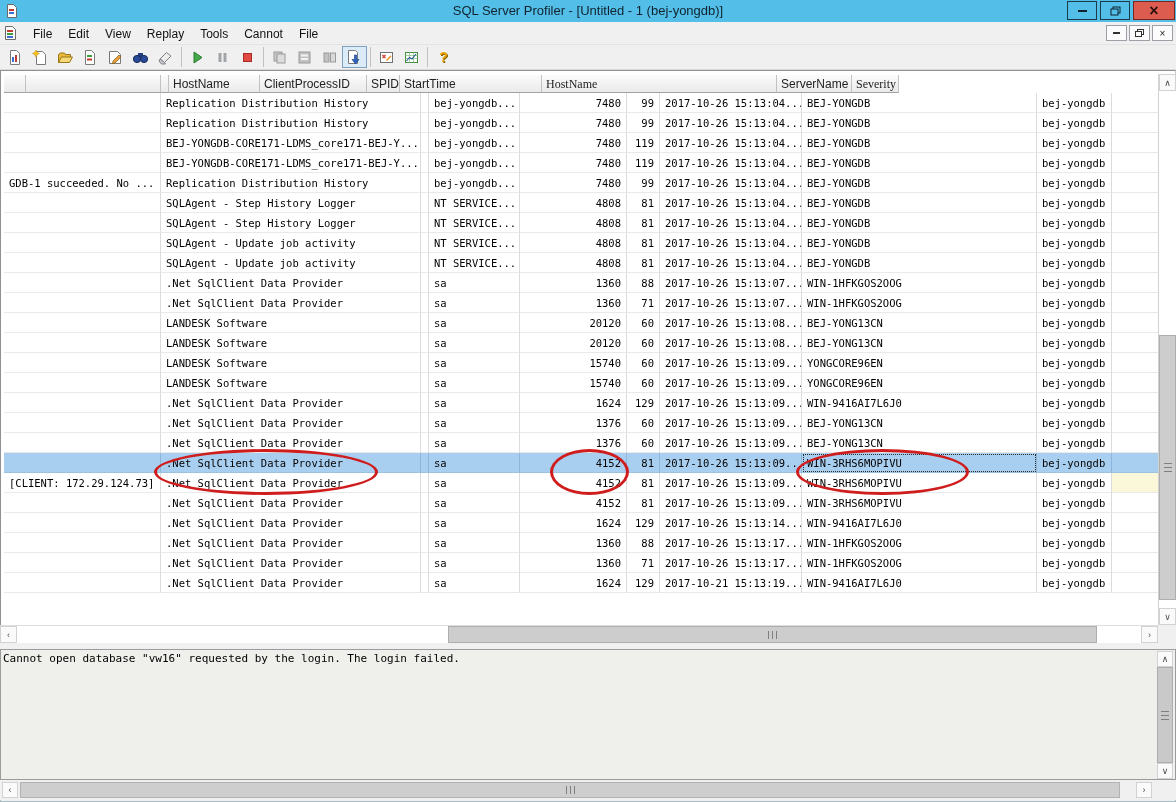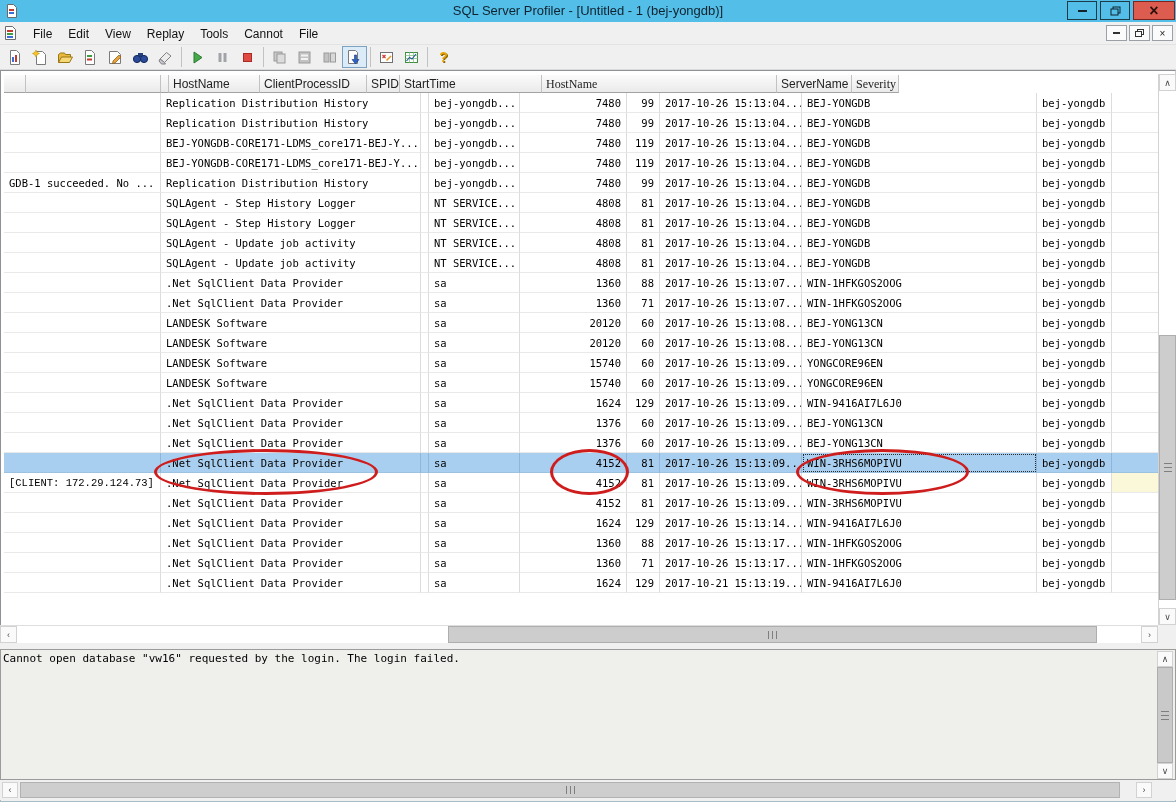--- a/index.html
+++ b/index.html
@@ -505,21 +505,21 @@
           <div class="gcell" style="width: 8px;"></div>
           <div class="gcell" style="width: 91px;">sa</div>
           <div class="gcell num" style="width: 107px;">4152</div>
           <div class="gcell num" style="width: 33px;">81</div>
           <div class="gcell" style="width: 142px;">2017-10-26 15:13:09...</div>
           <div class="gcell focus" style="width: 235px;">WIN-3RHS6MOPIVU</div>
           <div class="gcell" style="width: 75px;">bej-yongdb</div>
           <div class="gcell" style="width: 47px; border-right: none;"></div>
         </div>
         <div class="grow">
-          <div class="gcell" style="width: 157px; font-family: Liberation Mono, monospace;">[CLIENT: 172.29.124.73]</div>
+          <div class="gcell" style="width: 157px;">[CLIENT: 172.29.124.73]</div>
           <div class="gcell" style="width: 260px;">.Net SqlClient Data Provider</div>
           <div class="gcell" style="width: 8px;"></div>
           <div class="gcell" style="width: 91px;">sa</div>
           <div class="gcell num" style="width: 107px;">4152</div>
           <div class="gcell num" style="width: 33px;">81</div>
           <div class="gcell" style="width: 142px;">2017-10-26 15:13:09...</div>
           <div class="gcell" style="width: 235px;">WIN-3RHS6MOPIVU</div>
           <div class="gcell" style="width: 75px;">bej-yongdb</div>
           <div class="gcell yl" style="width: 47px; border-right: none;"></div>
         </div>

